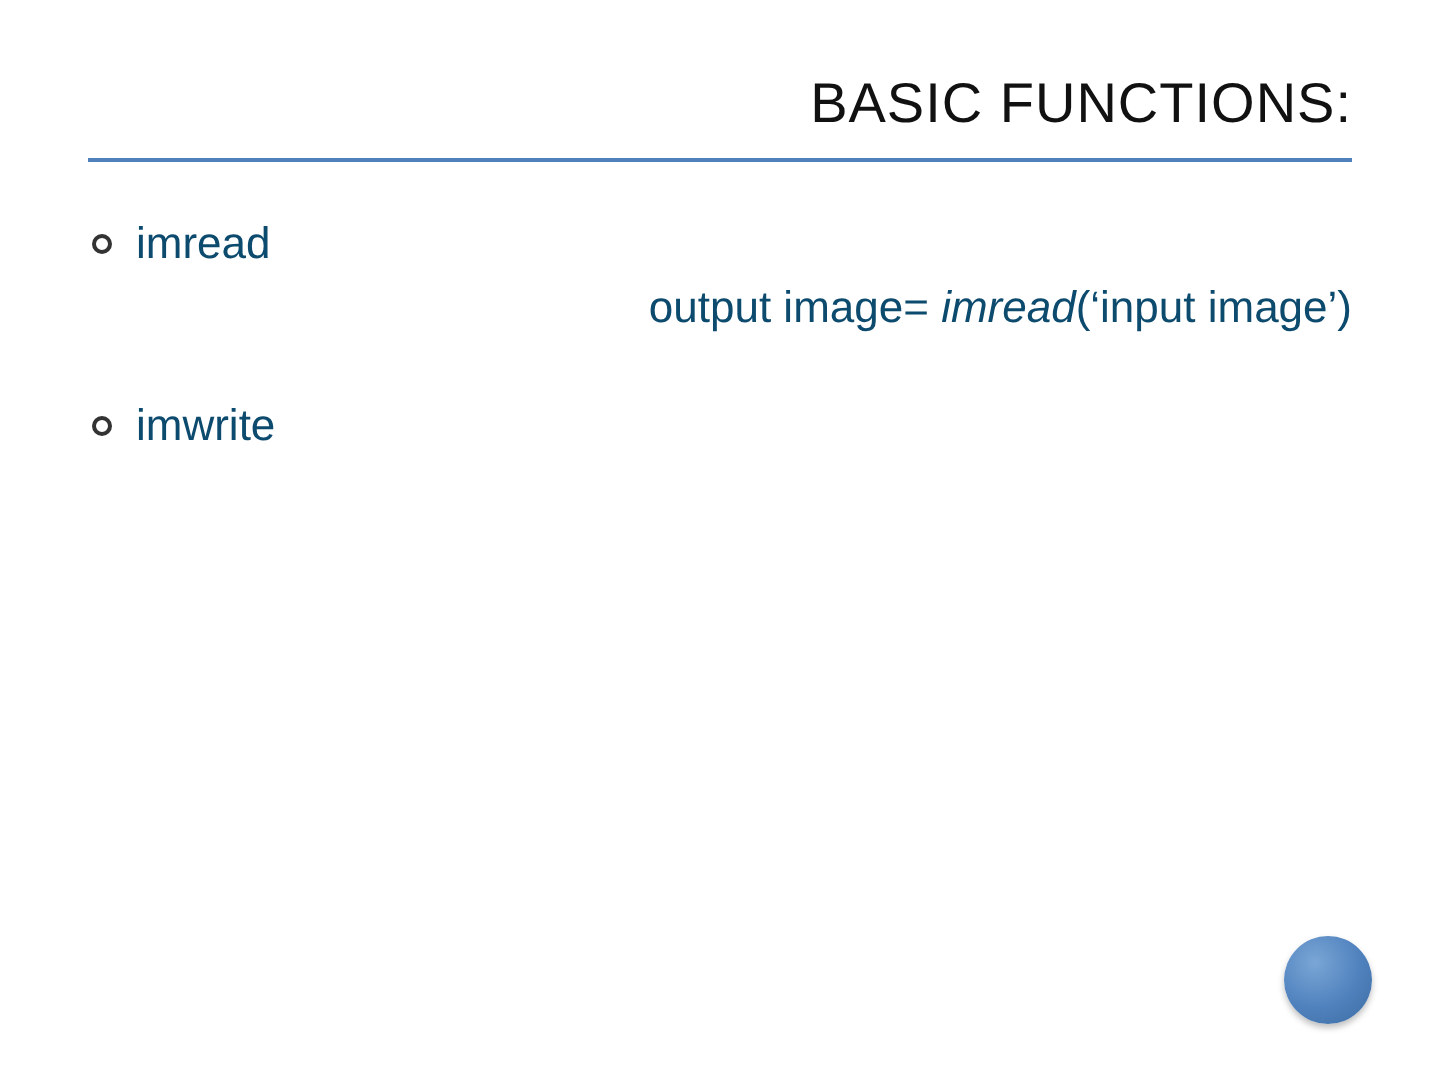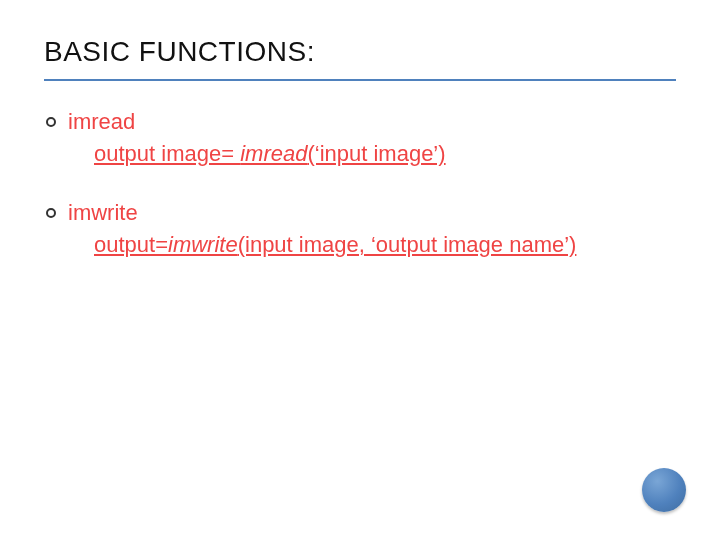--- a/index.html
+++ b/index.html
@@ -1,57 +1,56 @@
 <!DOCTYPE html>
 <html><head>
 <meta charset="utf-8">
 <style>
-  * { margin: 0; padding: 0; box-sizing: border-box; }
+  * { margin: 0; padding: 0; box-sizing: border-box; text-align: right; }
   html, body { width: 720px; height: 540px; background: #fff; font-family: Arial, Helvetica, sans-serif; }
   .slide {
     position: relative;
     width: 720px;
     height: 540px;
     padding: 34px 44px 0 44px;
   }
   .title {
     font-size: 28px;
     line-height: 1.25;
     letter-spacing: 0.5px;
     font-weight: 400;
     color: #111;
     padding-bottom: 10px;
     border-bottom: 2px solid #4f81bd;
     margin-bottom: 26px;
   }
   .body {
     font-size: 22px;
     line-height: 1.35;
-    color: #ef4444;
+    color: #0c4a6e;
   }
   .item {
     margin-bottom: 30px;
     padding-left: 2px;
   }
   .bullet-row {
     display: flex;
     align-items: center;
   }
   .bullet {
     width: 10px;
     height: 10px;
     border: 2px solid #333;
     border-radius: 50%;
     margin-right: 12px;
     flex-shrink: 0;
   }
   .descr {
     padding-left: 48px;
     margin-top: 2px;
-    text-decoration: underline;
   }
   .ital { font-style: italic; }
   .accent-circle {
     position: absolute;
     right: 34px;
     bottom: 28px;
     width: 44px;
     height: 44px;
     border-radius: 50%;
     background: radial-gradient(circle at 35% 30%, #7aa6d6 0%, #4f81bd 55%, #3e6ca0 100%);
@@ -78,21 +77,18 @@
         <span>output image= </span><span class="ital">imread</span><span>(‘input image’)</span>
       </div>
     </div>
 
 
     <div class="item">
       <div class="bullet-row">
         <span class="bullet"></span>
         <span>imwrite</span>
       </div>
-      <div class="descr">
-        <span>output=</span><span class="ital">imwrite</span><span>(input image, ‘output image name’)</span>
-      </div>
     </div>
 
   </div>
 
   <div class="accent-circle"></div>
 </div>
 
 </body></html>

